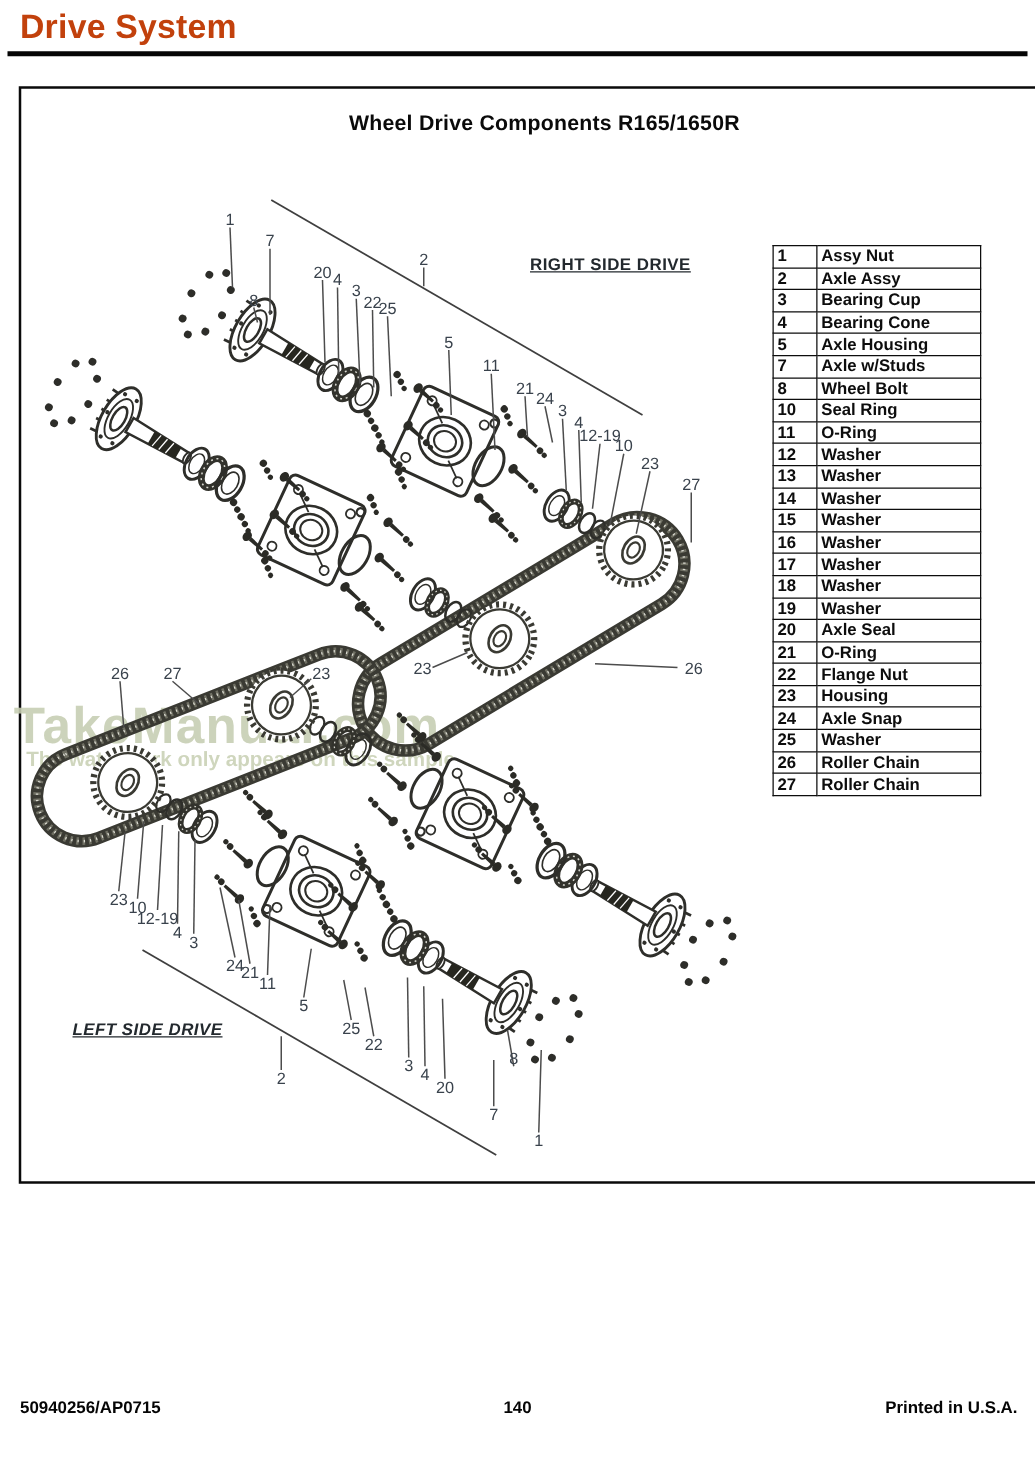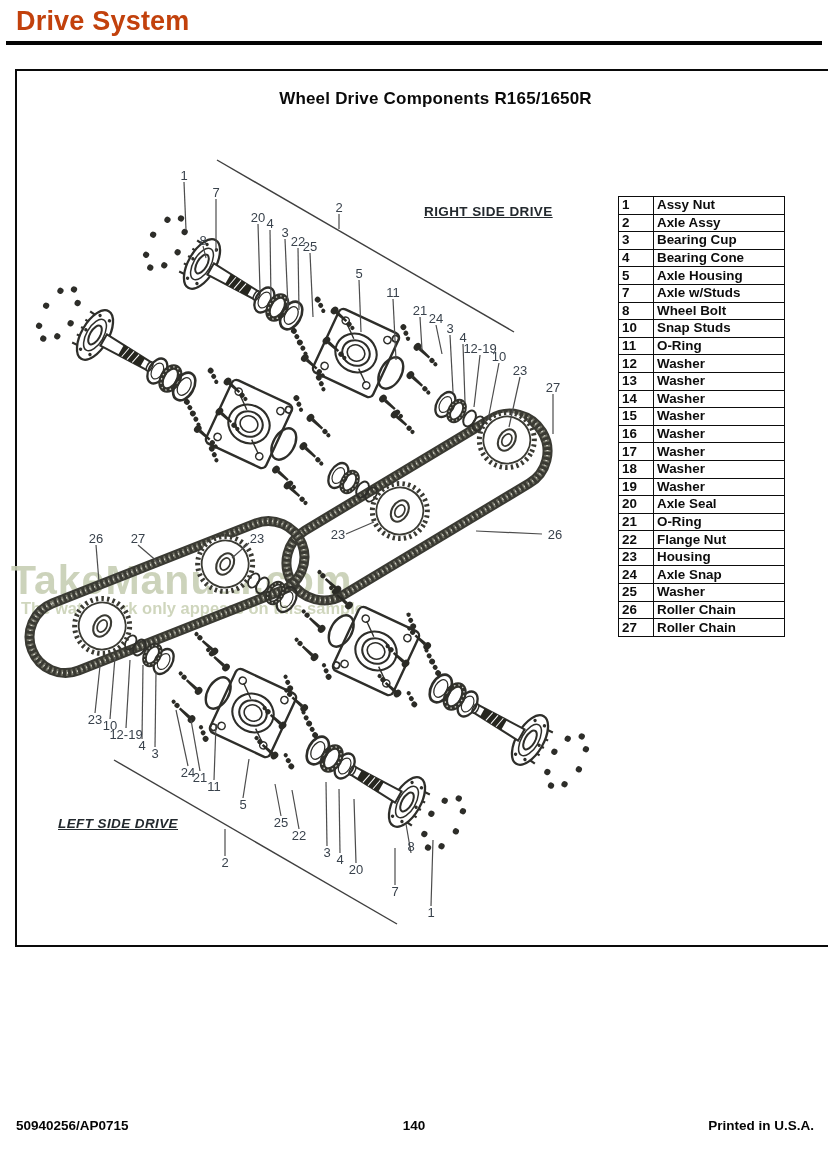--- a/index.html
+++ b/index.html
@@ -322,21 +322,21 @@
         <tr>
           <td class="num">7</td>
           <td>Axle w/Studs</td>
         </tr>
         <tr>
           <td class="num">8</td>
           <td>Wheel Bolt</td>
         </tr>
         <tr>
           <td class="num">10</td>
-          <td>Snap Studs</td>
+          <td>Seal Ring</td>
         </tr>
         <tr>
           <td class="num">11</td>
           <td>O-Ring</td>
         </tr>
         <tr>
           <td class="num">12</td>
           <td>Washer</td>
         </tr>
         <tr>

